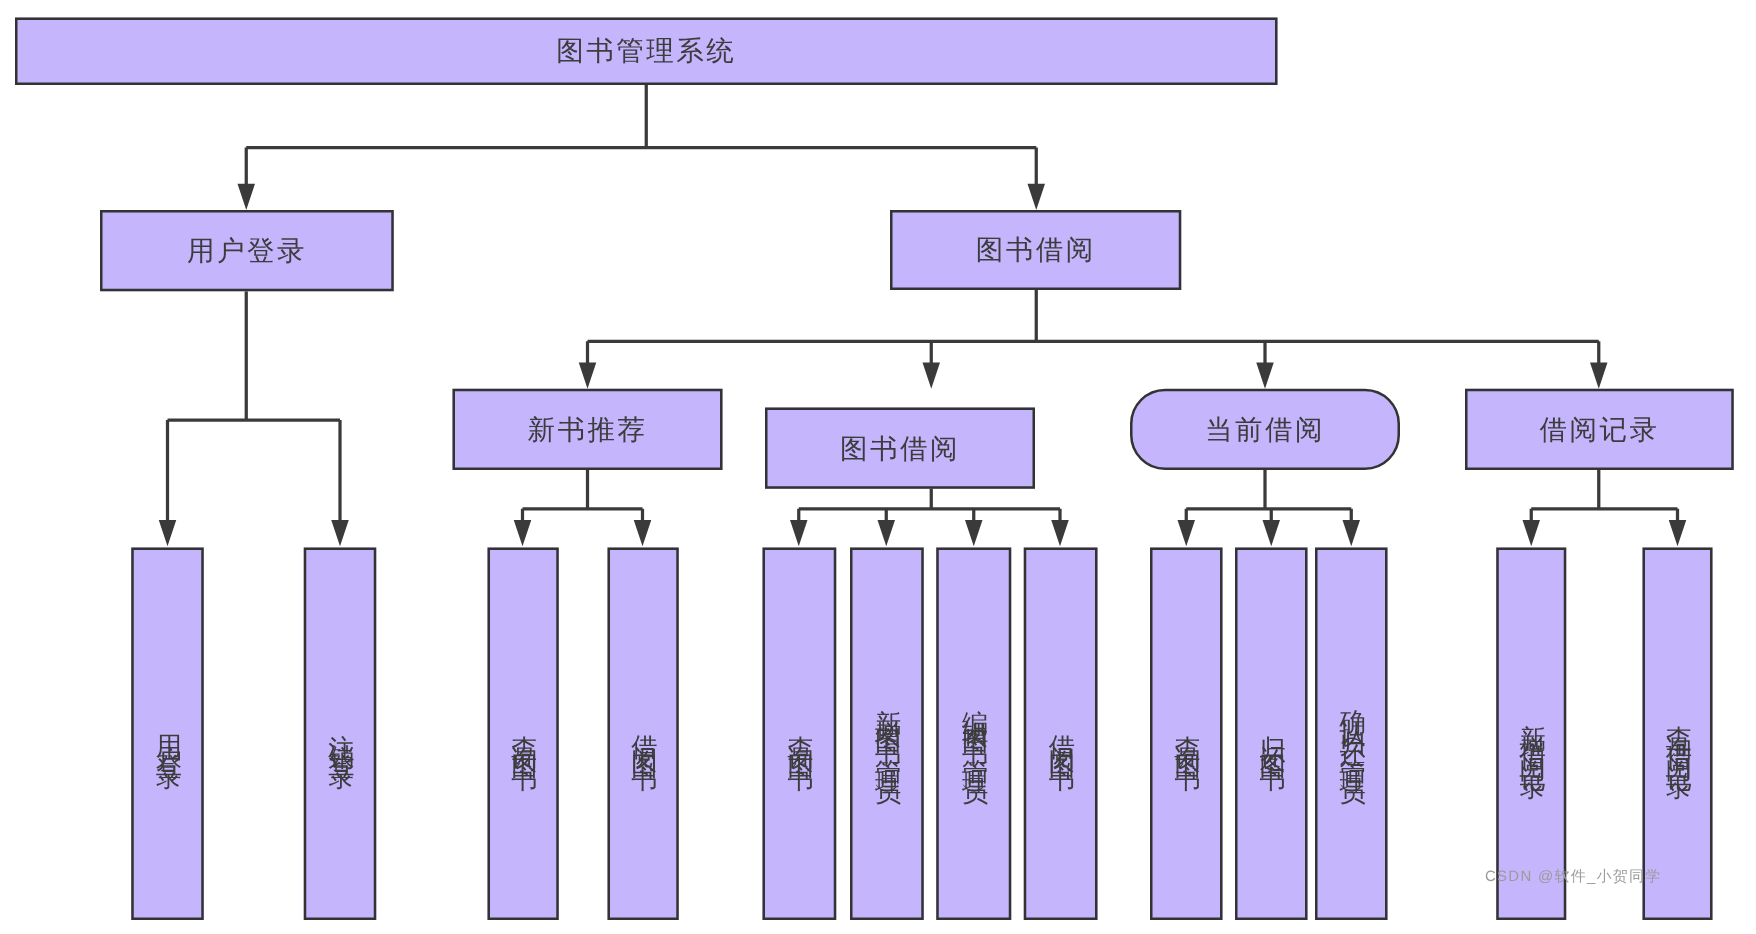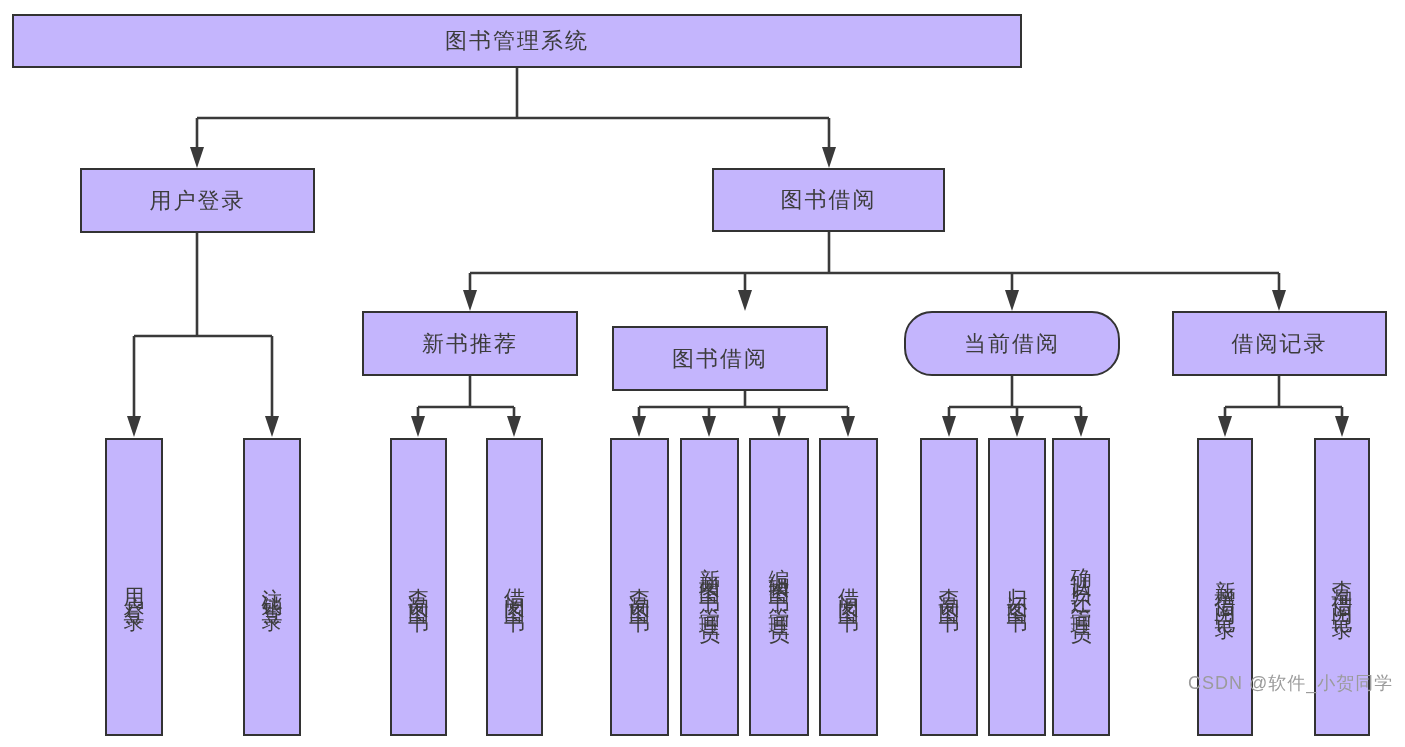--- a/index.html
+++ b/index.html
@@ -51,22 +51,22 @@
   .C1{left:610px;width:59px;}
   .C2{left:680px;width:59px;}
   .C3{left:749px;width:60px;}
   .C4{left:819px;width:59px;}
   .D1{left:920px;width:58px;}
   .D2{left:988px;width:58px;}
   .D3{left:1052px;width:58px;}
   .E1{left:1197px;width:56px;}
   .E2{left:1314px;width:56px;}
   .watermark{
-    position:absolute;left:1188px;top:671px;
-    font-size:18px;letter-spacing:1px;
+    position:absolute;left:1188px;top:693px;
+    font-size:12px;letter-spacing:1px;
     color:var(--wm);
     white-space:nowrap;
   }
   line,path{stroke:var(--line);stroke-width:2.6;fill:none;}
   polygon{fill:var(--line);stroke:none;}
 </style>
 </head>
 <body>
 
 <div class="canvas">

